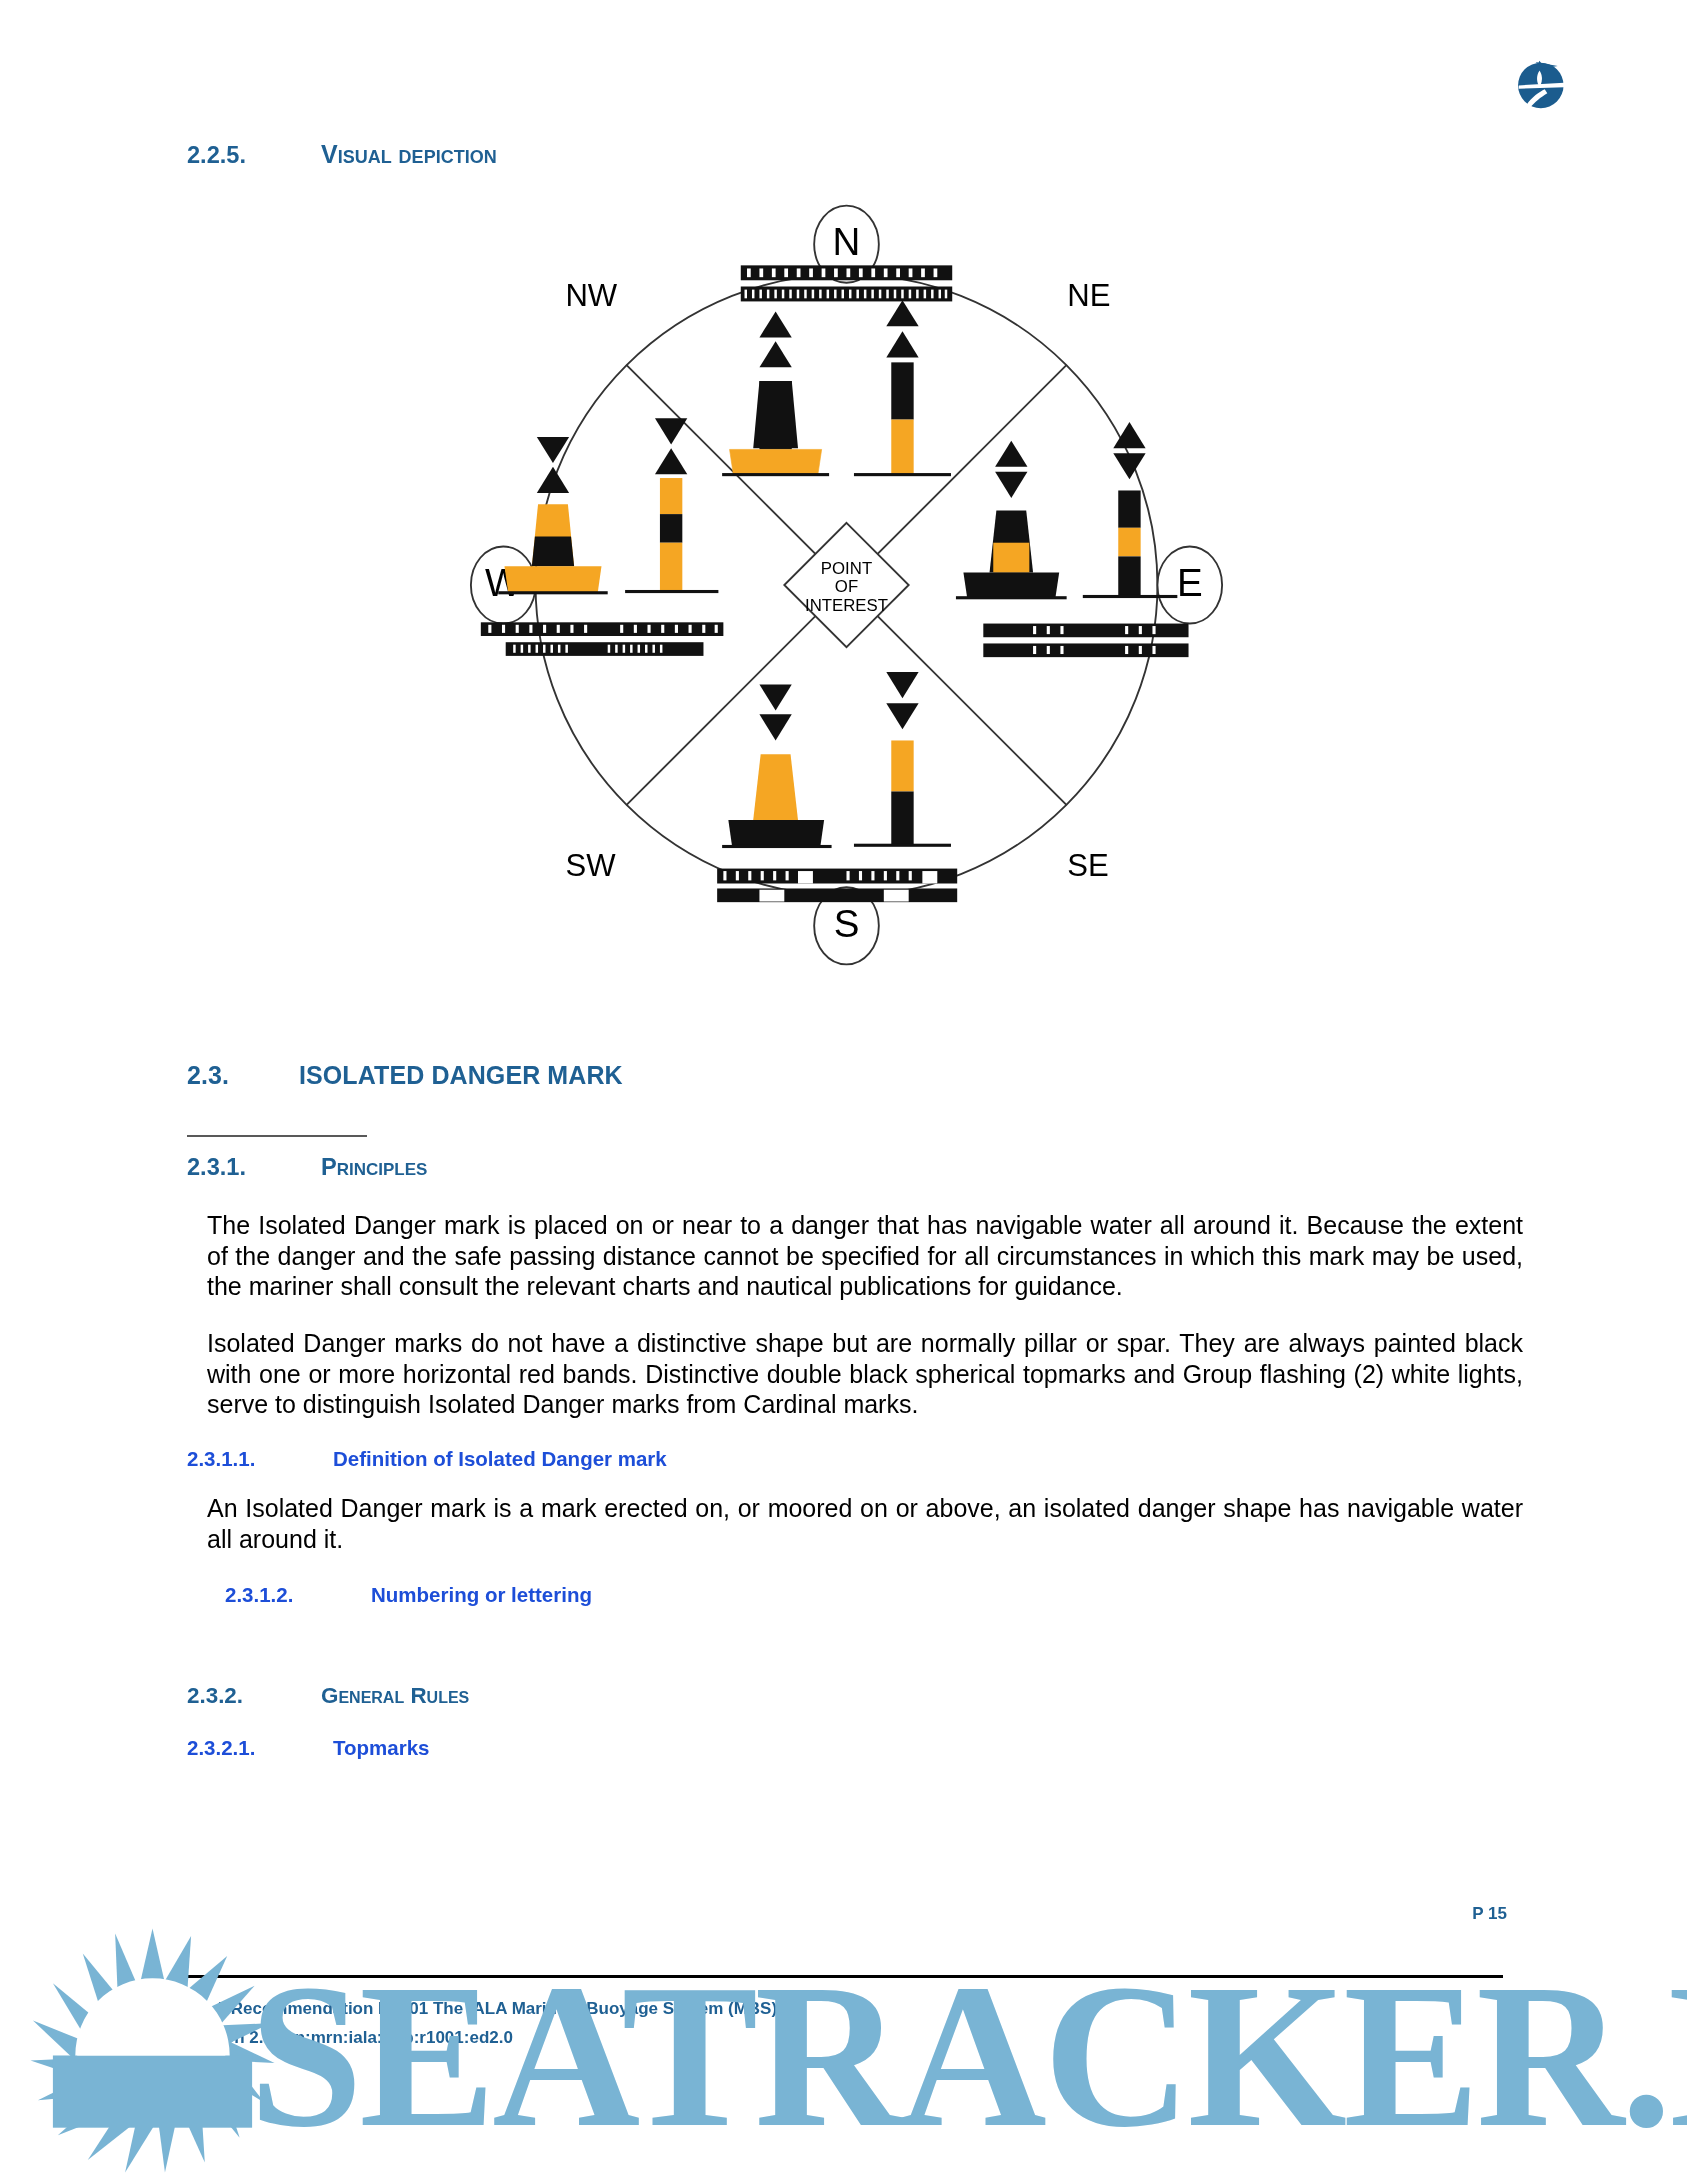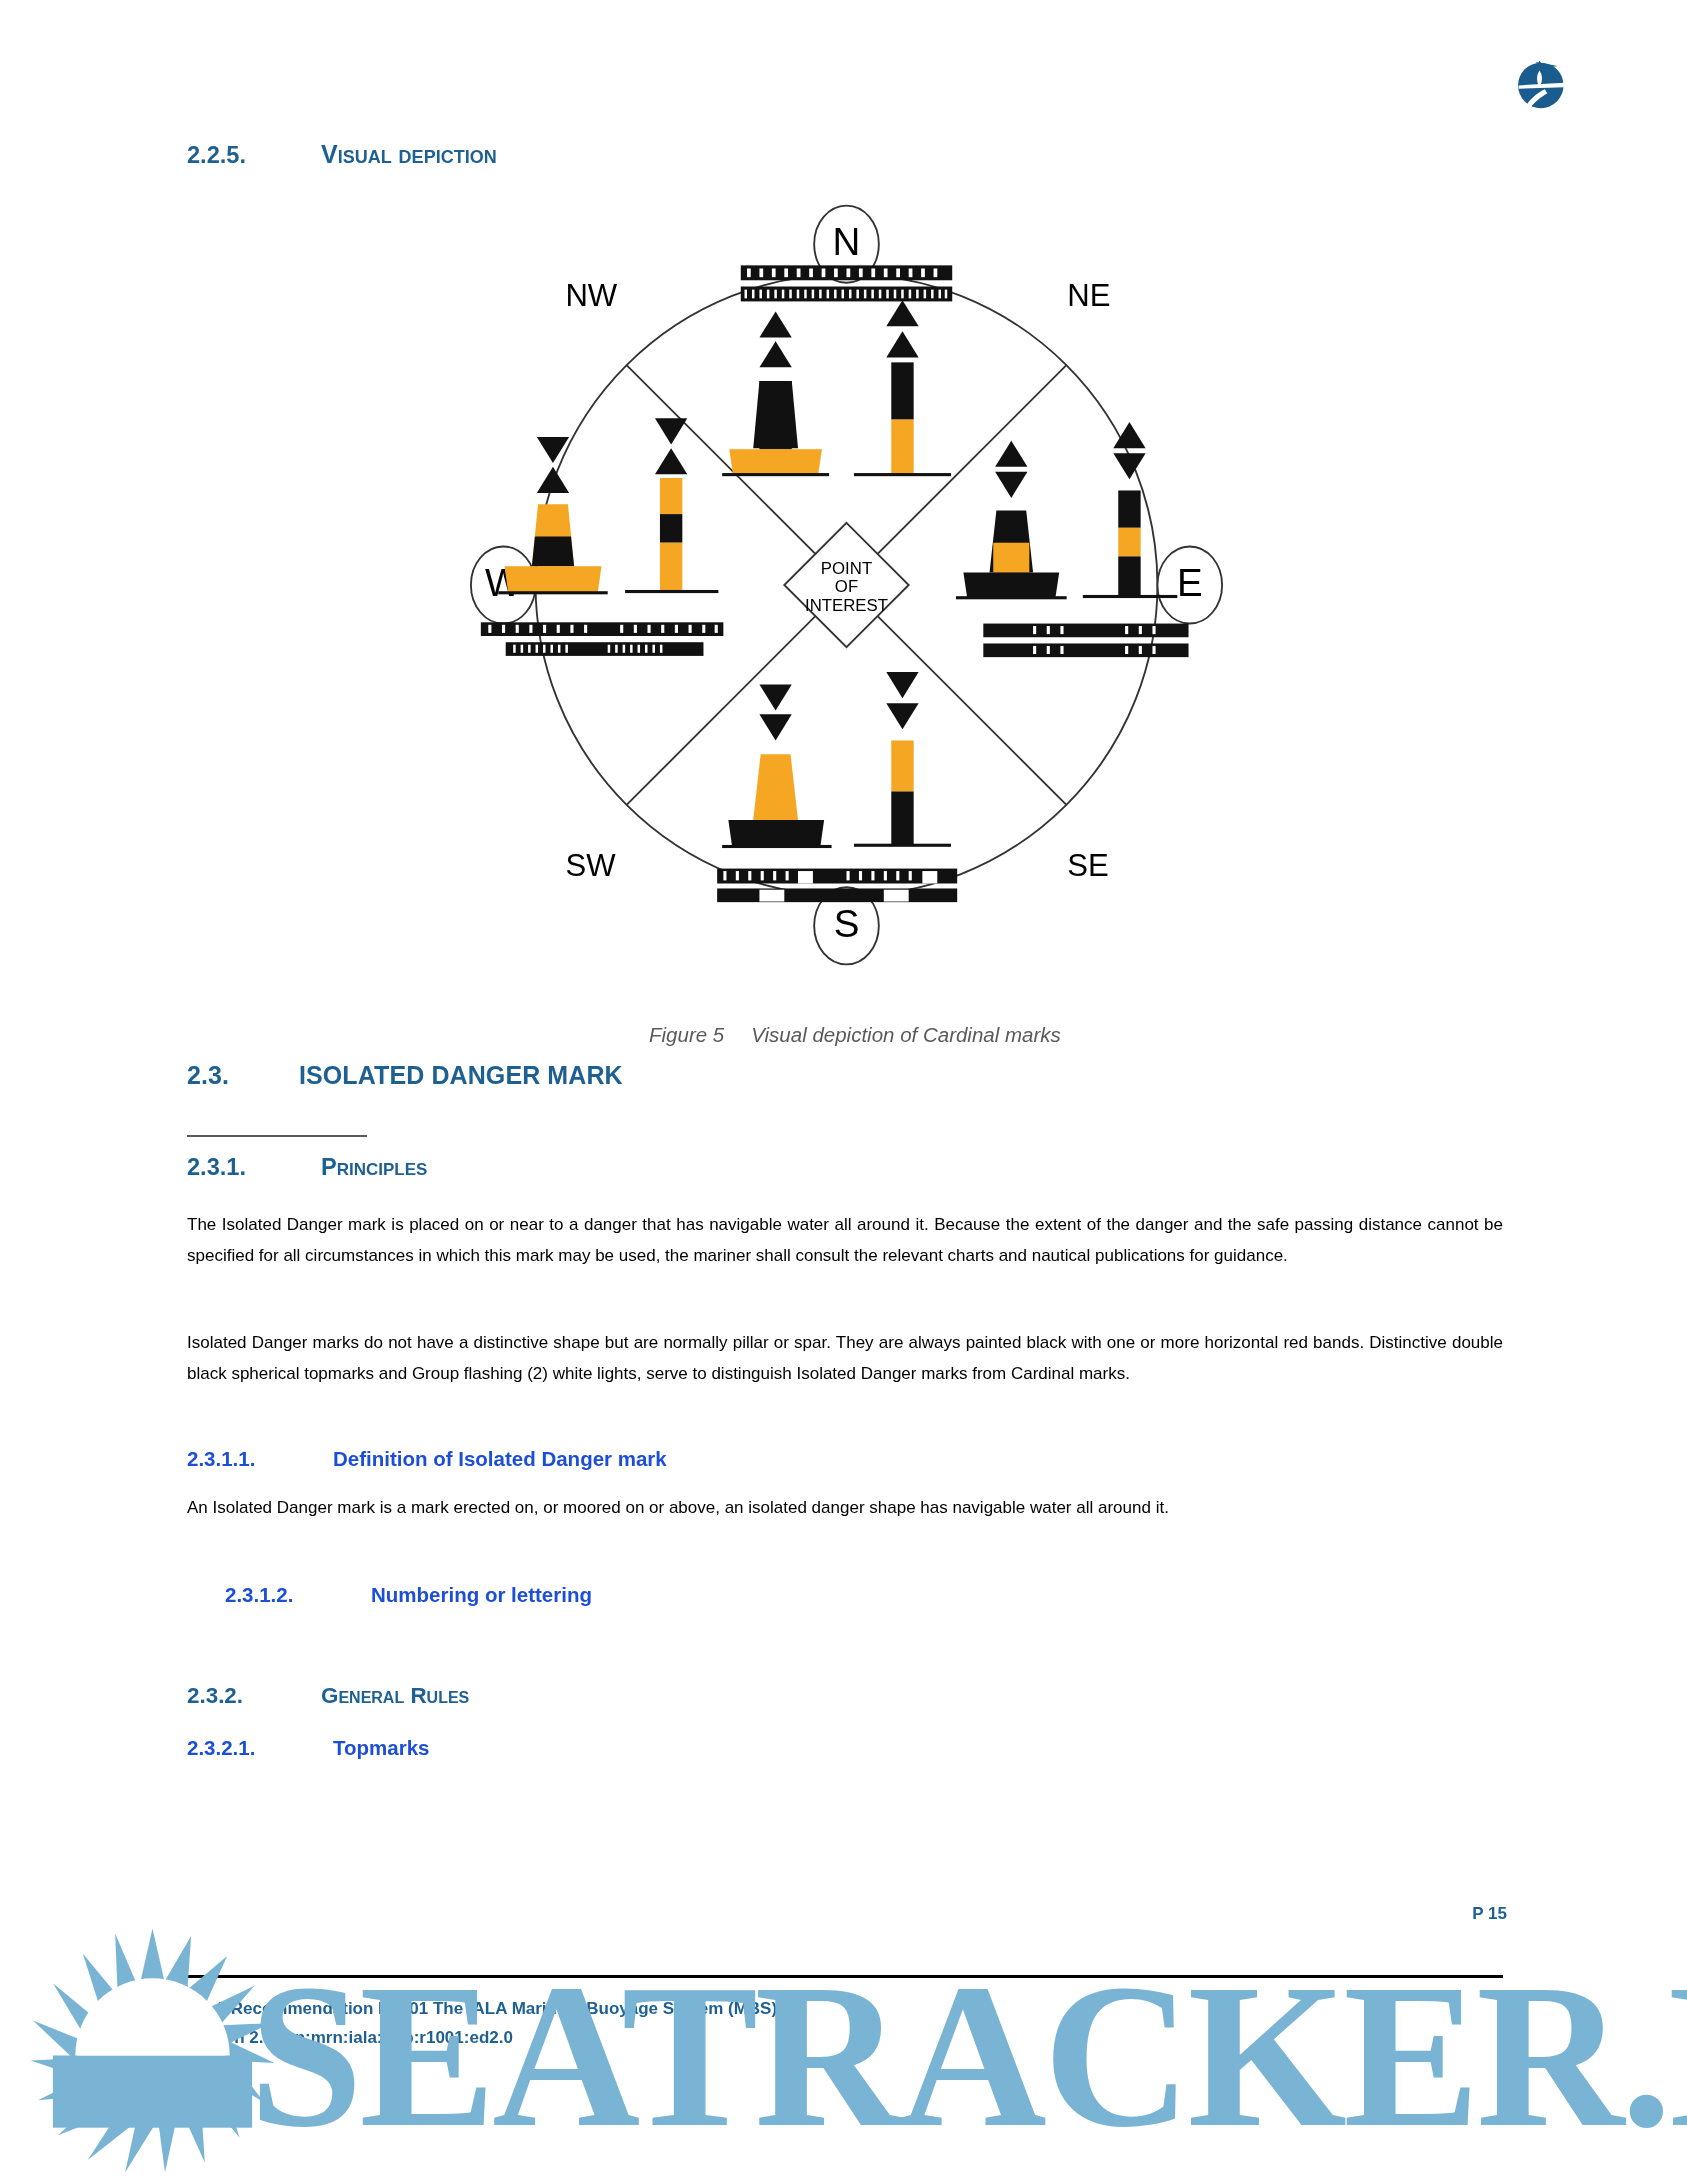--- a/index.html
+++ b/index.html
@@ -38,25 +38,26 @@
     position:absolute;
     font-size:20.5px;font-weight:bold;
     color:#1d4ed8;
     white-space:nowrap;
   }
   .num{display:inline-block;}
 
   
   .para{
     position:absolute;
-    font-size:17px;
+    font-size:25px;
     line-height:30.5px;
     color:#000;
     text-align:justify;
     text-justify:inter-word;
+    margin-left:20px;
   }
   .rule{
     position:absolute;
     height:1.9px;background:#595959;
   }
 
   
   .caption{
     position:absolute;
     font-size:20.5px;
@@ -358,23 +359,20 @@
         </g>
         <rect x="492" y="1128" width="386" height="22" fill="#111"></rect>
         <g fill="#fff">
           <rect x="560" y="1130" width="40" height="19"></rect>
           <rect x="760" y="1130" width="40" height="19"></rect>
         </g>
       </g>
     </svg>
   </div>
 
-  <div class="caption" style="left:0;top:999px;">
-    <span>Figure 5</span><span class="gap"></span><span>Visual depiction of Cardinal marks</span>
-  </div>
 
   <div class="h2" style="left:187px;top:1061px;">
     <span class="num" style="width:112px;">2.3.</span><span>ISOLATED DANGER MARK</span>
   </div>
 
   <div class="rule" style="left:187px;top:1135px;width:180px;"></div>
 
   <div class="h3" style="left:187px;top:1154px;">
     <span class="num" style="width:134px;">2.3.1.</span><span style="font-variant:small-caps;">Principles</span>
   </div>

